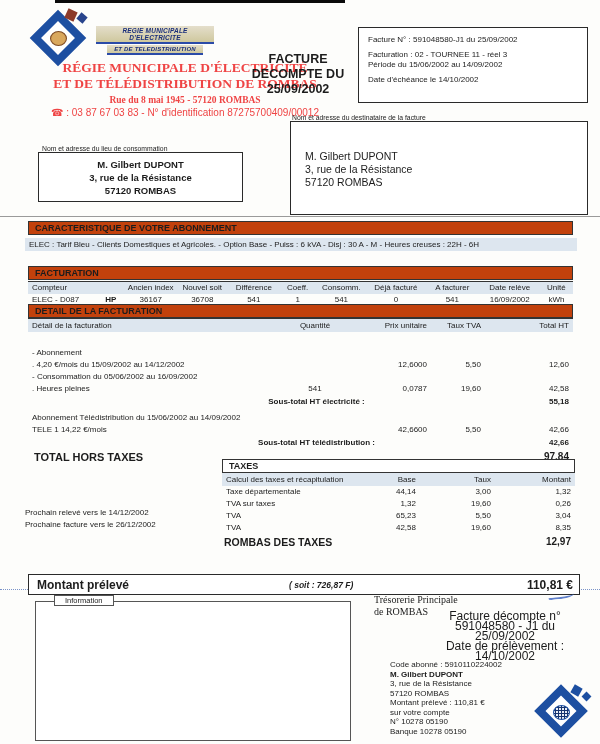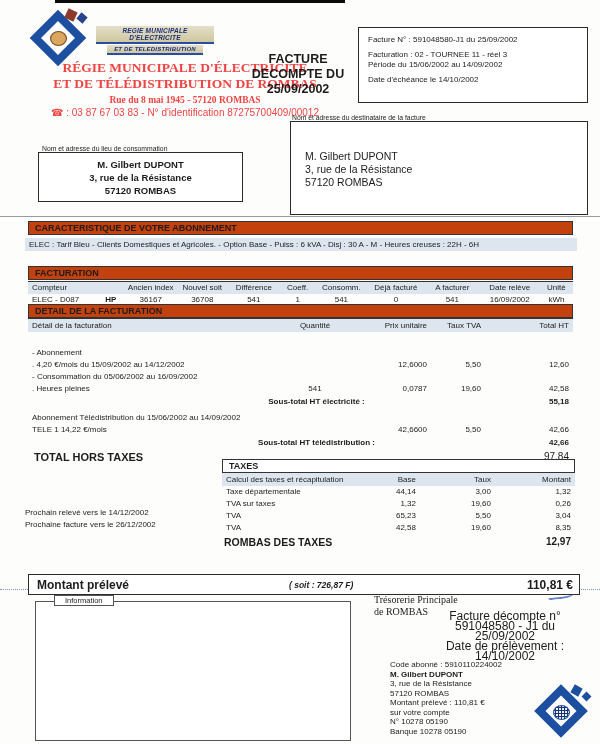--- a/index.html
+++ b/index.html
@@ -68,21 +68,21 @@
   .dcol-qty { width:60px; text-align:center; }
   .dcol-price { width:88px; text-align:right; padding-right:6px; }
   .dcol-tva { width:52px; text-align:right; padding-right:4px; }
   .dcol-tot { width:88px; text-align:right; padding-right:4px; }
   .det-rows { left:28px; top:340px; width:545px; font-size:8px; }
   .drow { display:flex; line-height:12px; }
   .sub-row { display:flex; line-height:13px; }
   .sub-label { flex:1; text-align:center; font-weight:bold; padding-left:120px; }
   .tht-row { display:flex; margin-top:2px; }
   .tht-label { flex:1; font-weight:bold; font-size:11px; padding-left:6px; }
-  .tht-val { width:88px; text-align:right; font-weight:normal; font-size:10px; padding-right:4px; }
+  .tht-val { width:88px; text-align:right; font-weight:bold; font-size:10px; padding-right:4px; }
 
   .tax-box { left:222px; top:459px; width:353px; }
   .tax-title { border:1px solid #333; background:#fff; font-weight:bold; font-size:9px; padding:1px 6px; }
   .tax-hdr { display:flex; background:#dde6ef; font-size:8px; line-height:13px; }
   .tax-lab { flex:1; padding-left:4px; }
   .tax-base { width:70px; text-align:right; padding-right:6px; }
   .tax-taux { width:75px; text-align:right; padding-right:6px; }
   .tax-mont { width:78px; text-align:right; padding-right:4px; }
   .tax-row { display:flex; font-size:8px; line-height:12px; }
   .tax-total { display:flex; margin-top:2px; }

